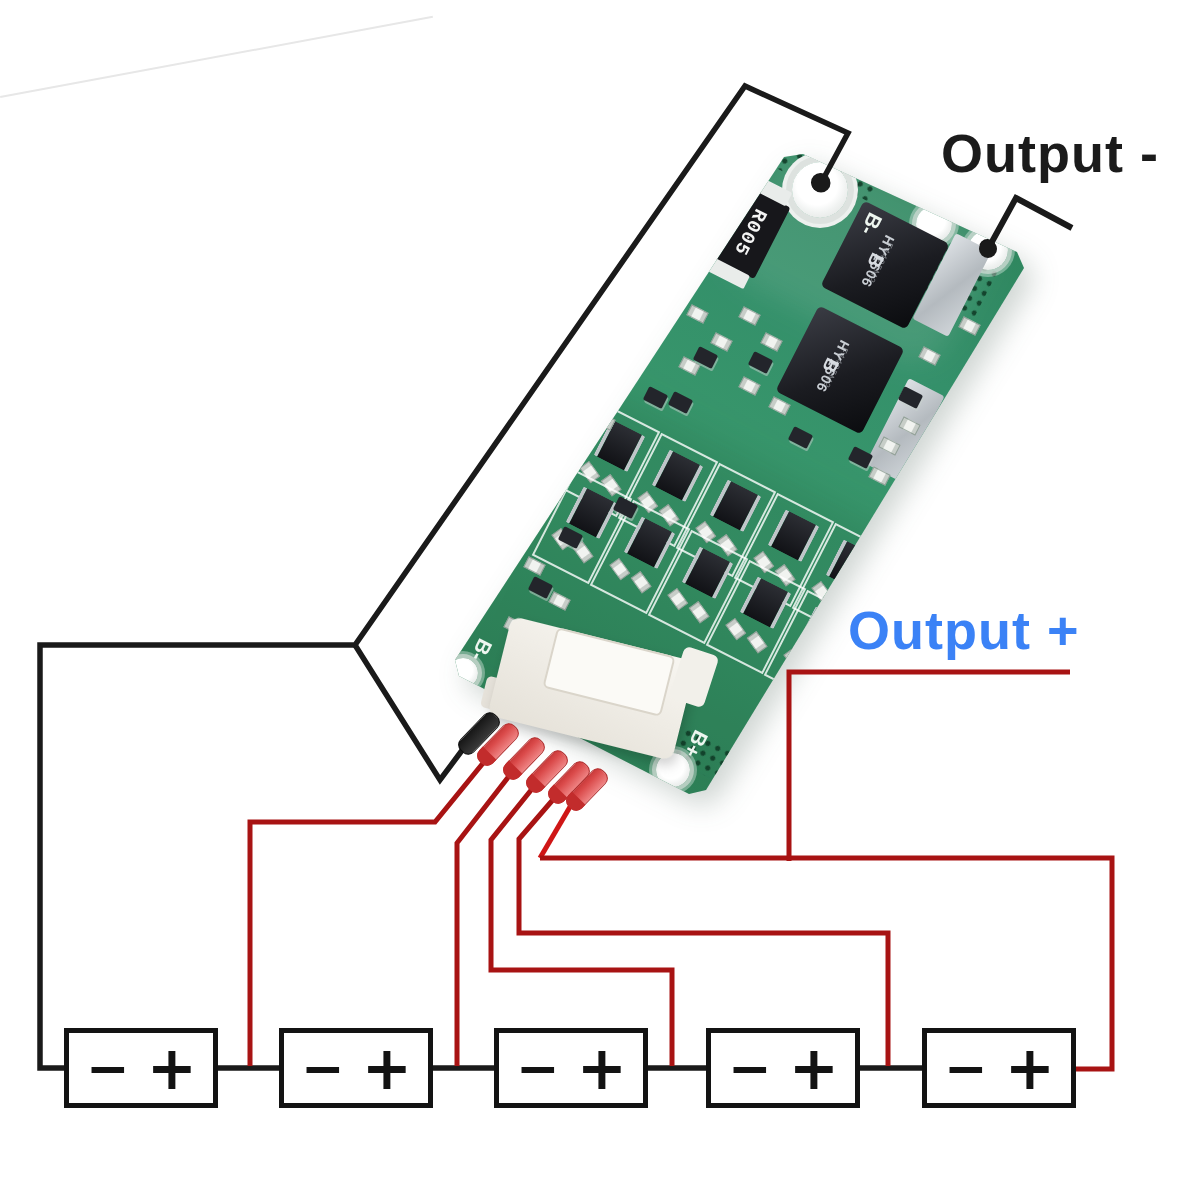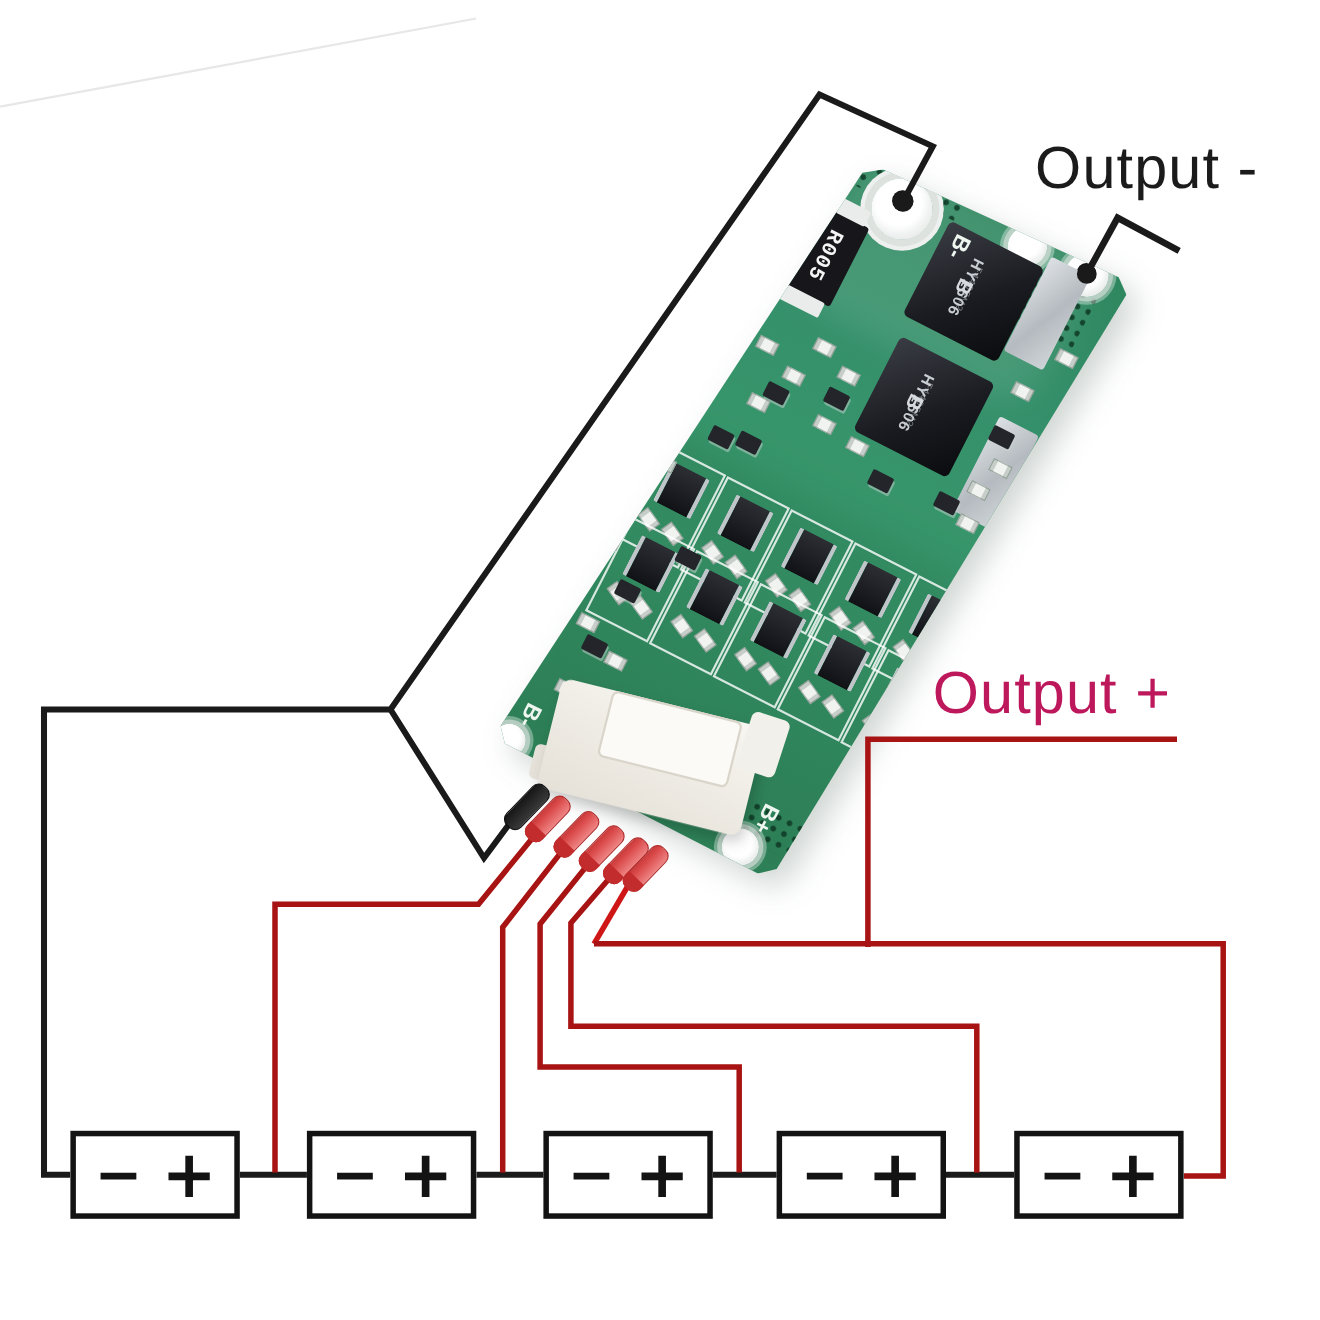--- a/index.html
+++ b/index.html
@@ -88,23 +88,23 @@
   
   .battery{top:1028px;width:154px;height:80px;box-sizing:border-box;border:5px solid #131313;
            background:#fff;display:flex;align-items:center;justify-content:space-between;
            padding:0 16px 0 17px;}
   .battery .minus{font-family:"DejaVu Sans",sans-serif;font-weight:bold;font-size:52px;
                   color:#131313;line-height:0;}
   .battery .plus{font-family:"DejaVu Sans",sans-serif;font-weight:bold;font-size:60px;
                  color:#131313;line-height:0;}
 
   
-  .lbl{font-weight:normal;font-size:54px;letter-spacing:1px;white-space:nowrap;}
+  .lbl{font-weight:bold;font-size:54px;letter-spacing:1px;white-space:nowrap;}
   .lbl-neg{left:941px;top:122px;color:#1b1b1b;}
-  .lbl-pos{left:848px;top:599px;color:#be185d;}
+  .lbl-pos{left:848px;top:599px;color:#3b82f6;}
 
   svg.wires{left:0;top:0;z-index:3;}
   .z1{z-index:1;} .z2{z-index:2;} .z4{z-index:4;} .z5{z-index:5;}
 </style>
 </head>
 <body>
 
 <div class="stage">
 
   <div class="abs photo-edge"></div>

